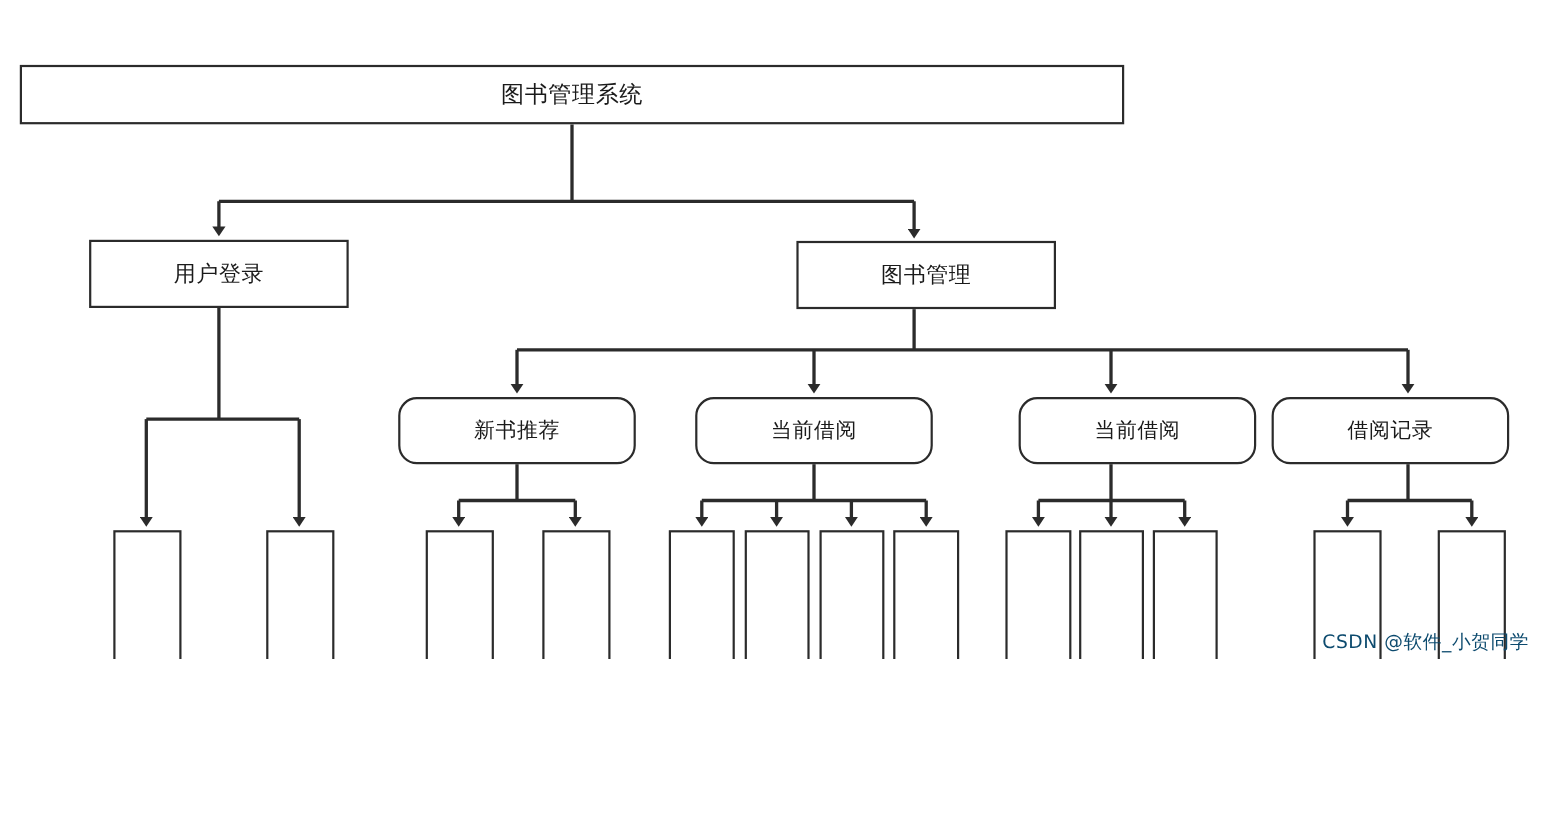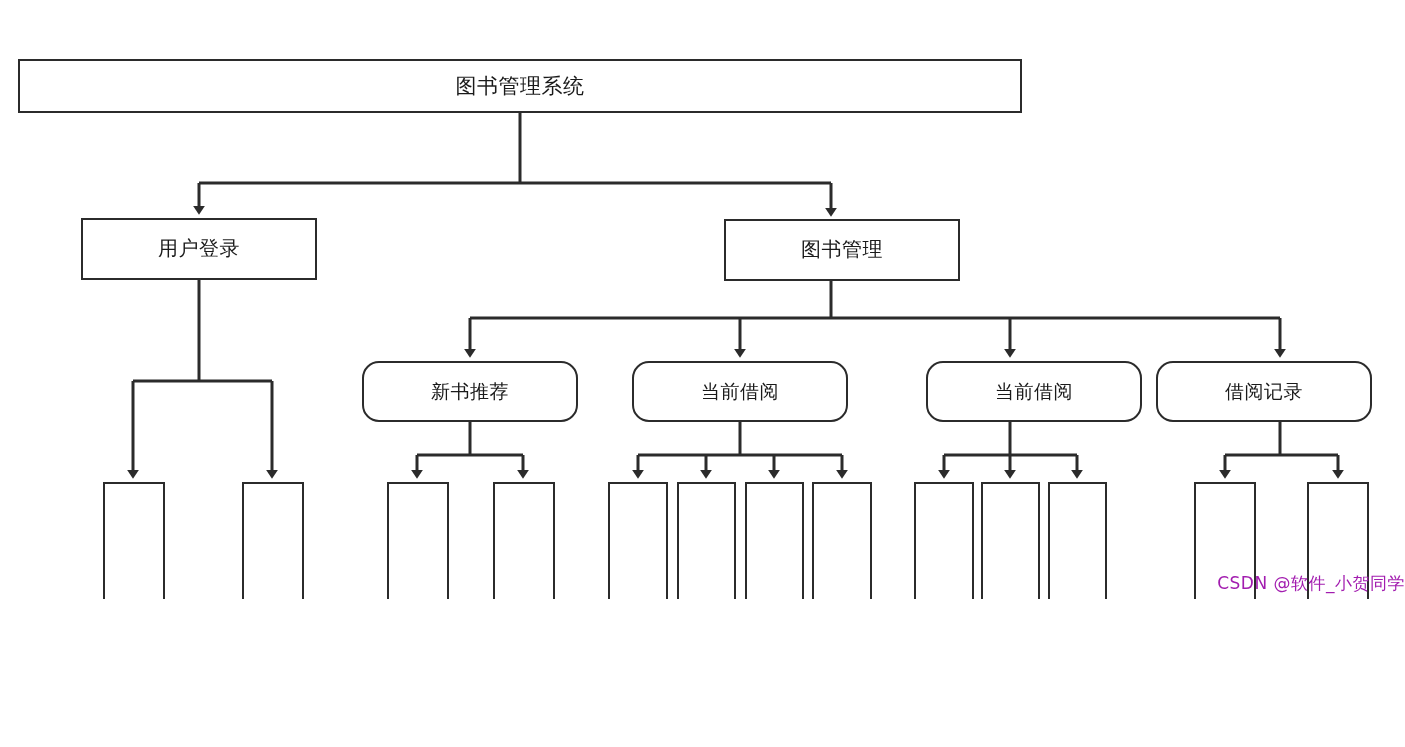--- a/index.html
+++ b/index.html
@@ -56,24 +56,24 @@
   }
   .node.leaf .node-label {
     writing-mode: vertical-rl;
     text-orientation: upright;
     letter-spacing: 2px;
     line-height: 1;
     white-space: nowrap;
   }
   #watermark {
     position: absolute;
-    right: 0;
+    right: 15px;
     bottom: 4px;
     font-size: 17px;
-    color: #a21caf;
+    color: #0c4a6e;
     letter-spacing: 0.5px;
     white-space: nowrap;
     font-family: "DejaVu Sans", "Liberation Sans", sans-serif;
   }
 </style>
 </head>
 <body>
 
 <div id="canvas">
 

